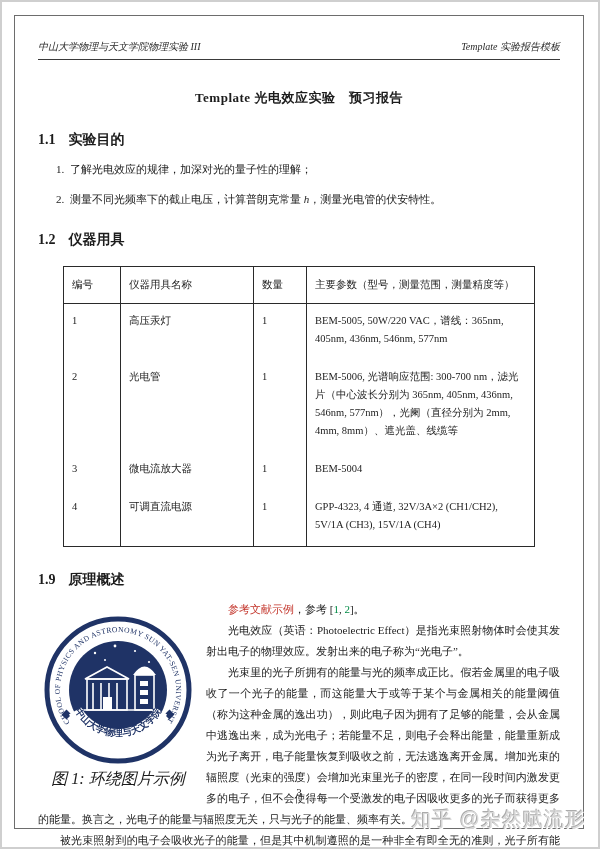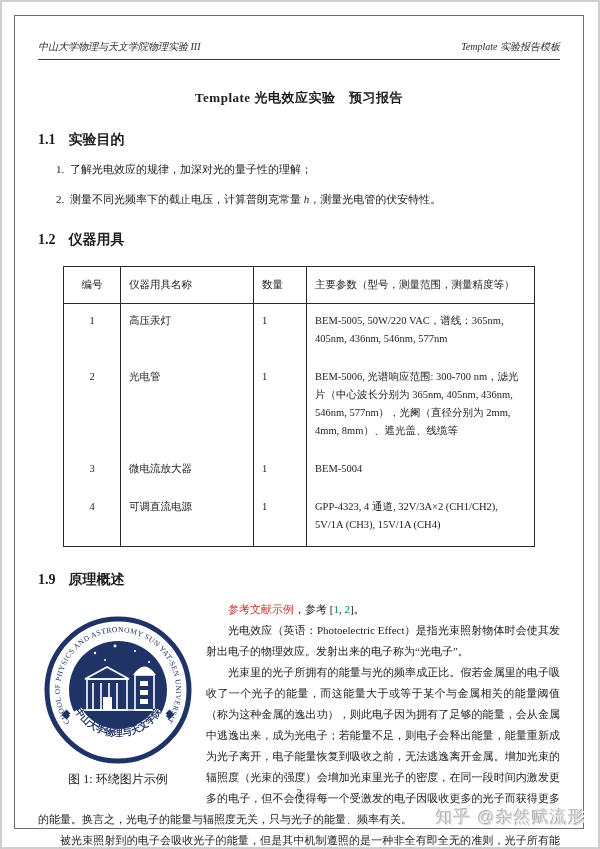--- a/index.html
+++ b/index.html
@@ -22,35 +22,35 @@
   .enum .inum{width:14px;flex:none;}
   .mathvar{font-style:italic;font-family:"Liberation Serif",serif;}
   
   table.equip{width:472px;margin:17px auto 0;border-collapse:collapse;table-layout:fixed;
               font-size:10.5px;line-height:18px;border-left:1px solid #2a2a2a;border-right:1px solid #2a2a2a;}
   table.equip th,table.equip td{border-left:1px solid #2a2a2a;vertical-align:top;text-align:left;
               padding:8px 8px 9px;font-weight:400;word-break:break-word;}
   table.equip th{border-top:1px solid #2a2a2a;border-bottom:1px solid #2a2a2a;padding:9px 8px;}
   table.equip tr:last-child td{border-bottom:1px solid #2a2a2a;}
   table.equip td{padding-bottom:12px;}
-  table.equip .c-id{width:40px;text-align:center;}
+  table.equip .c-id{width:40px;}
   table.equip .c-name{width:116px;}
   table.equip .c-qty{width:36px;}
   
   .s3body{margin-top:10px;font-size:11px;line-height:21px;text-align:justify;}
   .wrapfig{float:left;width:160px;margin:16px 8px 14px 0;text-align:center;}
   .wrapfig svg{display:block;margin:0 auto;}
-  .figcap{margin-top:7px;font-size:12px;line-height:14px;}
+  .figcap{margin-top:7px;font-size:16px;line-height:14px;font-style:italic;}
   .para{margin:0;text-indent:2em;}
   .red{color:#c3342a;}
   .cite{color:#008b45;text-decoration:none;}
   
   .pageno{position:absolute;left:0;right:0;top:770px;text-align:center;font-size:11px;}
   
-  .wm{position:absolute;top:806px;right:14px;font-size:17px;letter-spacing:1px;
+  .wm{position:absolute;top:806px;right:14px;font-size:20px;letter-spacing:1px;
       font-family:"Liberation Sans","DejaVu Sans",sans-serif;color:#d8d8d8;
       text-shadow:-1px -1px 0 #ababab,1px 1px 0 #ffffff;z-index:5;white-space:nowrap;}
 </style>
 </head>
 <body>
 
 <div class="canvas">
   <div class="page">
     <div class="inner">
 

